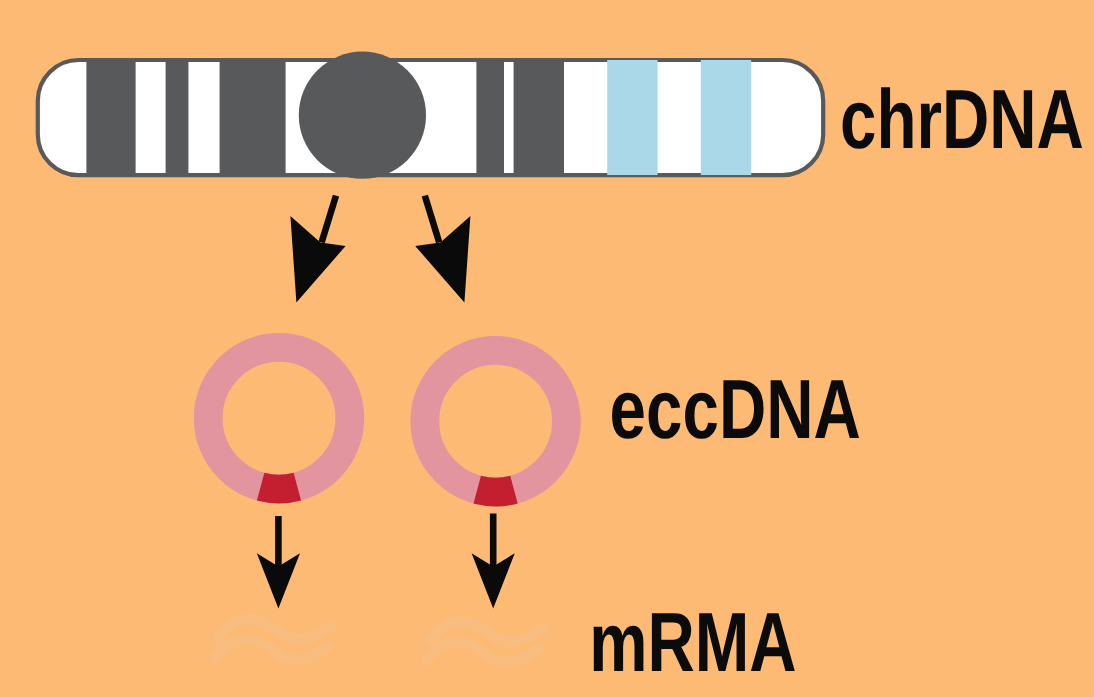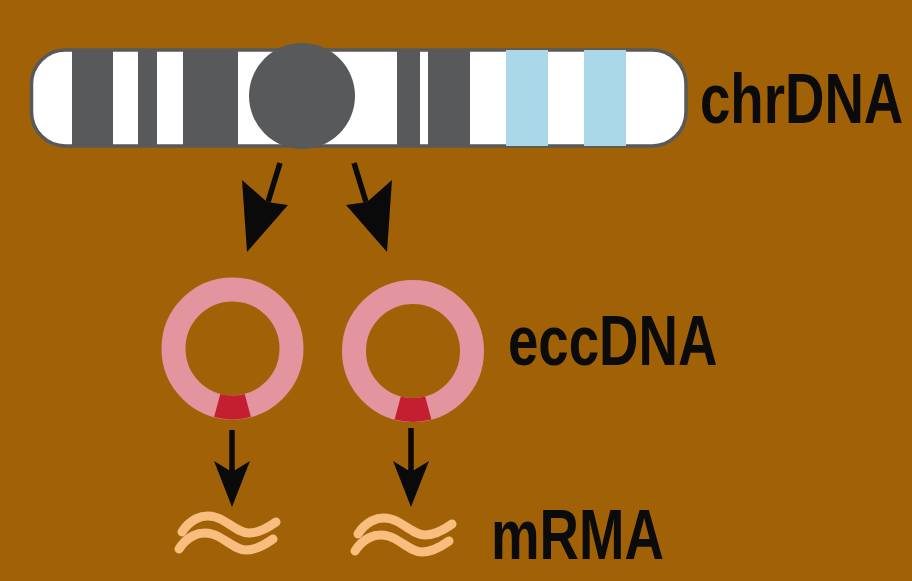--- a/index.html
+++ b/index.html
@@ -1,19 +1,19 @@
 <!DOCTYPE html>
 <html style="--chromosome-gray: #58595b; --chromosome-blue-band: #aad8e9; --eccdna-ring-pink: #e2949f; --eccdna-segment-red: #c41f31; --mrna-orange: #f9bd80; --arrow-black: #0a0a0a; --label-black: #0b0b0b; --background: #ffffff;"><head>
 <meta charset="utf-8">
 <style>
   html,body { margin:0; padding:0; background:#ffffff; }
   .canvas {
     position:relative;
     width:912px; height:581px;
-    background:#a16207;
+    background:#fdba74;
     overflow:hidden;
     font-family:"Liberation Sans", sans-serif;
   }
   .art { position:absolute; left:0; top:0; }
 
   
   .chrom-body  { fill:#ffffff; stroke:var(--chromosome-gray,#58595b); stroke-width:3.5; }
   .band-dark   { fill:var(--chromosome-gray,#58595b); }
   .band-blue   { fill:var(--chromosome-blue-band,#aad8e9); }
   .centromere  { fill:var(--chromosome-gray,#58595b); }

